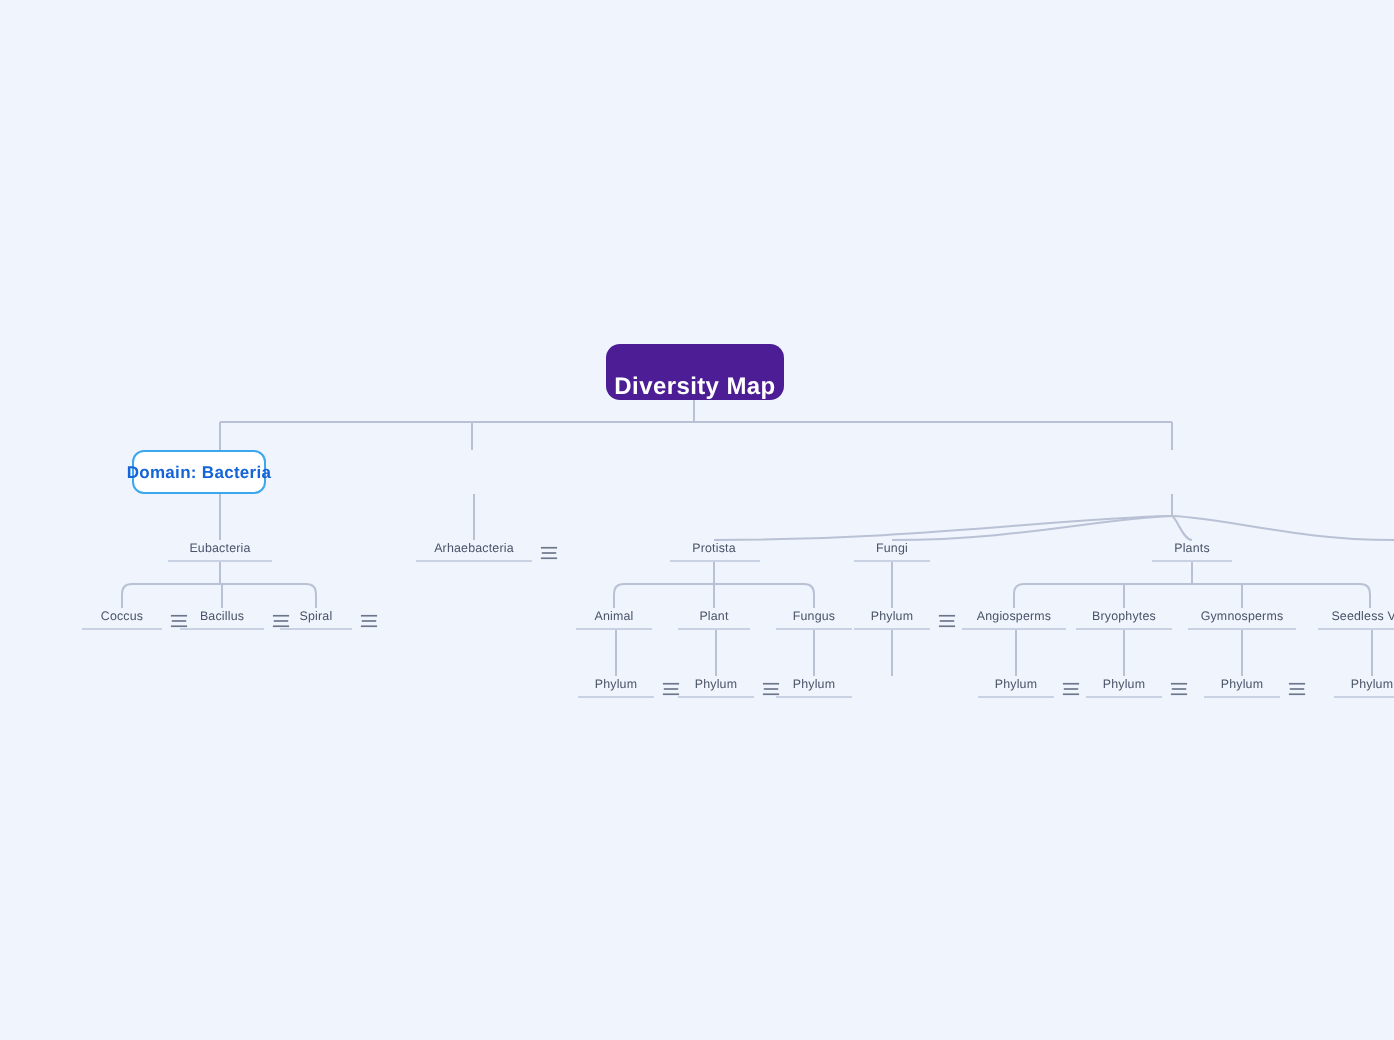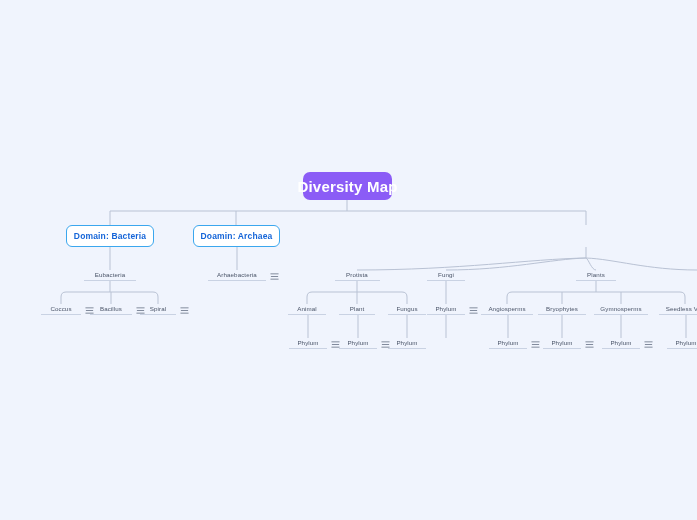--- a/index.html
+++ b/index.html
@@ -27,28 +27,28 @@
     left: 0;
     top: 0;
     width: 697px;
     height: 520px;
     pointer-events: none;
   }
 
   
   .node-root {
     position: absolute;
-    background: #8b5cf6;
+    background: #4c1d95;
     color: #ffffff;
     border-radius: 7px;
-    font-size: 15px;
+    font-size: 12px;
     font-weight: bold;
     letter-spacing: .2px;
     display: flex;
-    align-items: center;
+    align-items: flex-end;
     justify-content: center;
     box-sizing: border-box;
     white-space: nowrap;
   }
 
   
   .node-domain {
     position: absolute;
     background: #ffffff;
     border: 1.4px solid #3ba7ee;
@@ -128,25 +128,22 @@
       <line x1="407" y1="314" x2="407" y2="338" stroke="#b9c2d4" stroke-width="1"></line>
       <line x1="508" y1="314" x2="508" y2="338" stroke="#b9c2d4" stroke-width="1"></line>
       <line x1="562" y1="314" x2="562" y2="338" stroke="#b9c2d4" stroke-width="1"></line>
       <line x1="621" y1="314" x2="621" y2="338" stroke="#b9c2d4" stroke-width="1"></line>
       <line x1="686" y1="314" x2="686" y2="338" stroke="#b9c2d4" stroke-width="1"></line>
       <line x1="446" y1="314" x2="446" y2="338" stroke="#b9c2d4" stroke-width="1"></line>
     </svg>
 <div class="node-root" style="left: 303px; top: 172px; width: 89px; height: 28px;">
       <span>Diversity Map</span>
     </div>
-    <div class="node-domain" style="left: 66px; top: 225px; width: 88px; height: 22px; text-align: right;">
+    <div class="node-domain" style="left: 66px; top: 225px; width: 67px; height: 22px; text-align: right;">
       <span>Domain: Bacteria</span>
-    </div>
-    <div class="node-domain" style="left: 193px; top: 225px; width: 87px; height: 22px;">
-      <span>Doamin: Archaea</span>
     </div>
     <div class="node-leaf" style="left: 84px; top: 270px; width: 52px; height: 11px;">
       <span class="leaf-text" style="width: 52px;">Eubacteria</span>
     </div>
     <div class="node-leaf" style="left: 208px; top: 270px; width: 71px; height: 11px;">
       <span class="leaf-text" style="width: 58px;">Arhaebacteria</span>
       <svg class="leaf-icon" viewBox="0 0 12 12">
         <rect class="bar" x="0.6" y="1.95" width="10.8" height="1.1"></rect>
         <rect class="bar" x="1.2" y="5.45" width="9.6" height="1.1"></rect>
         <rect class="bar" x="0.6" y="8.95" width="10.8" height="1.1"></rect>

